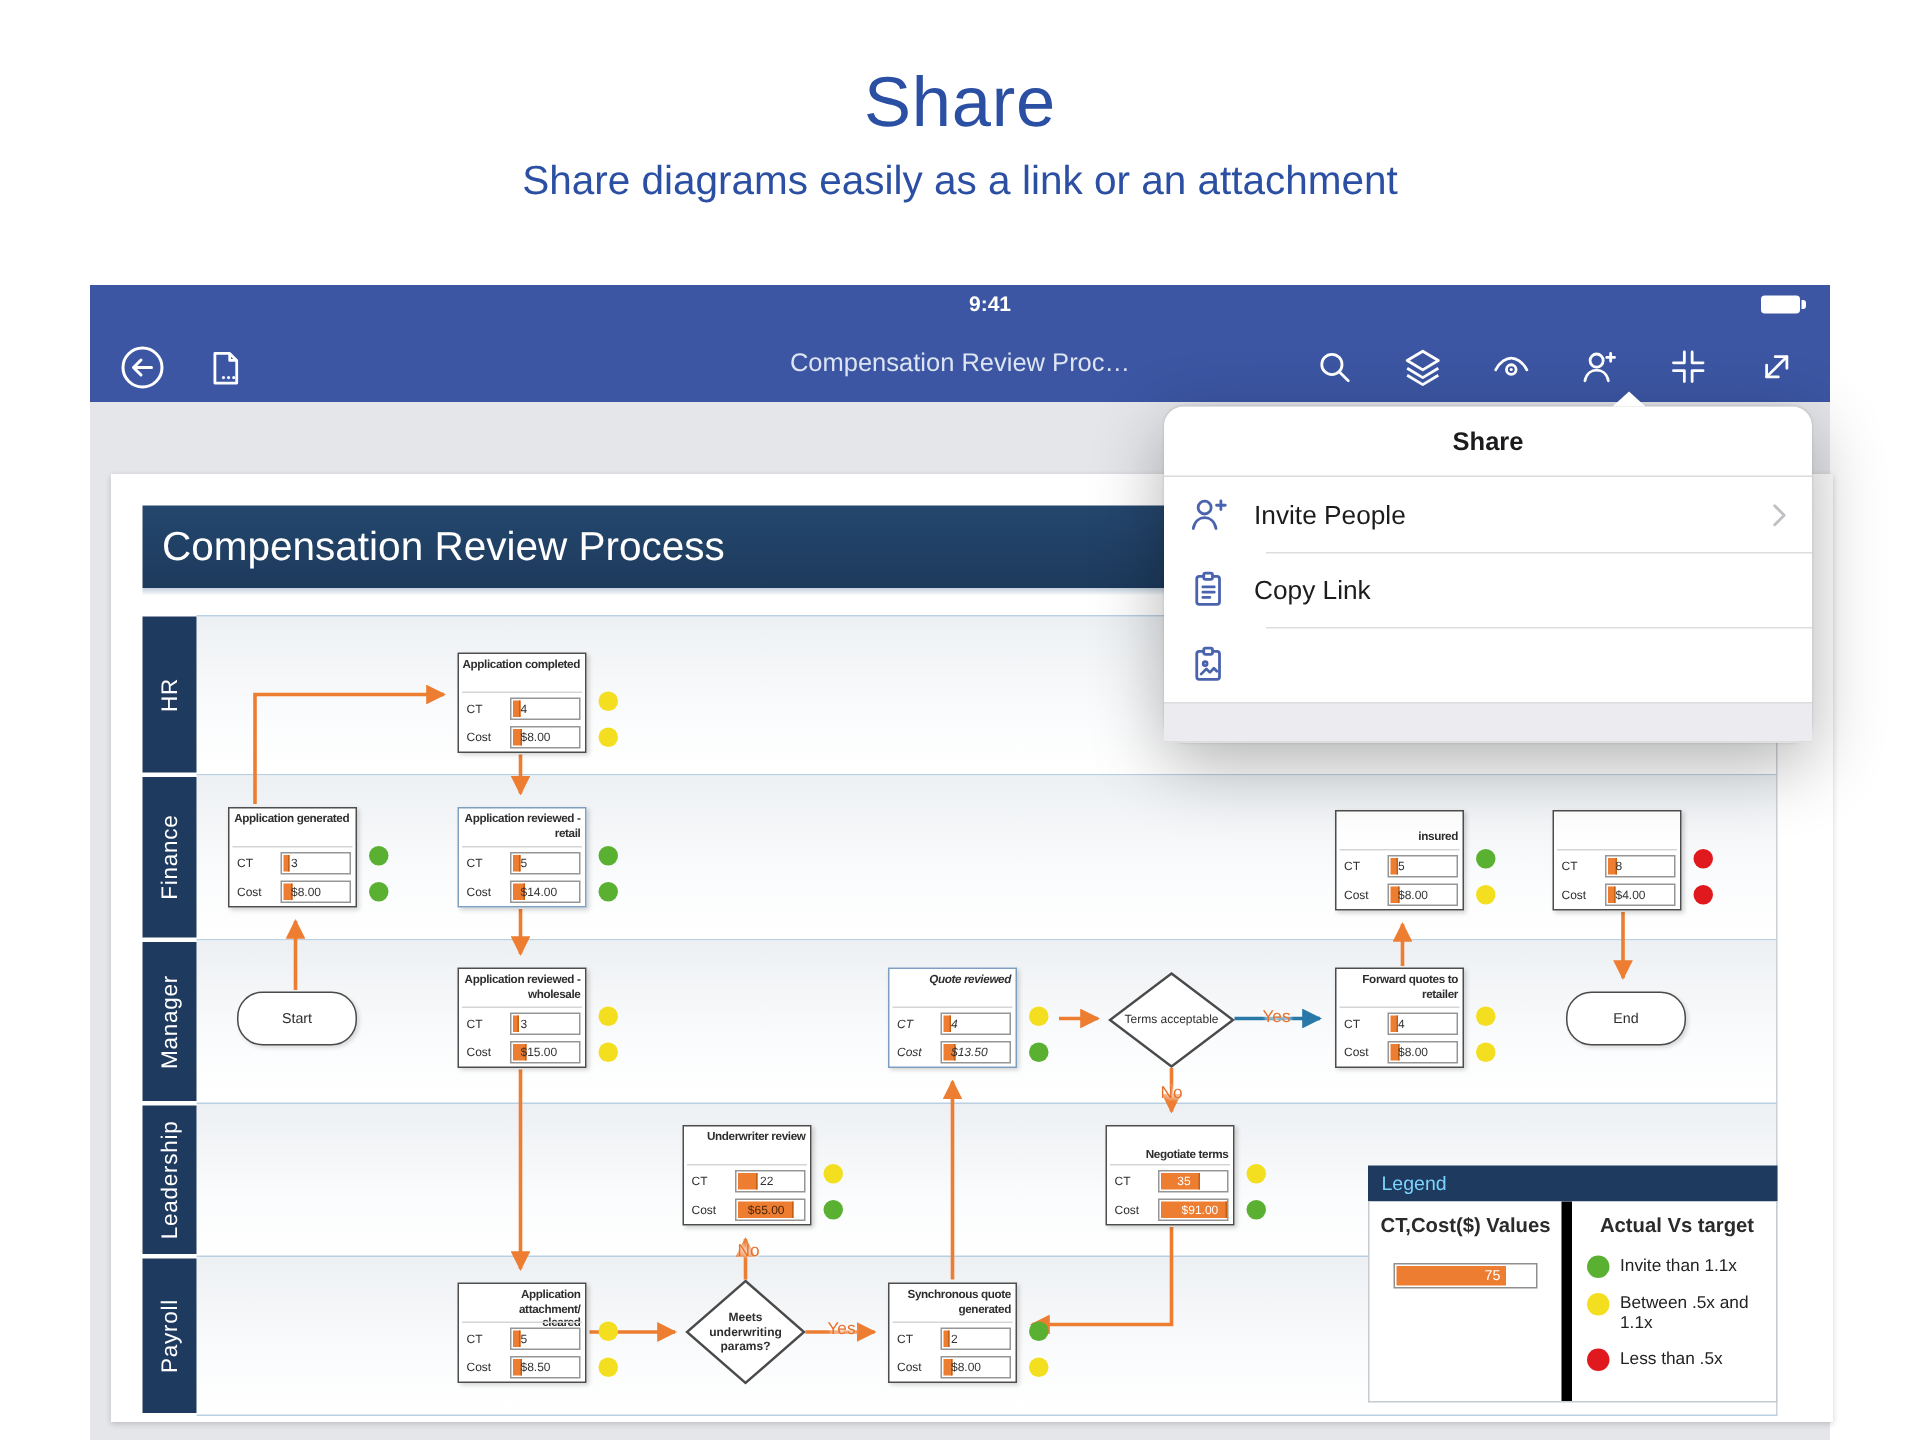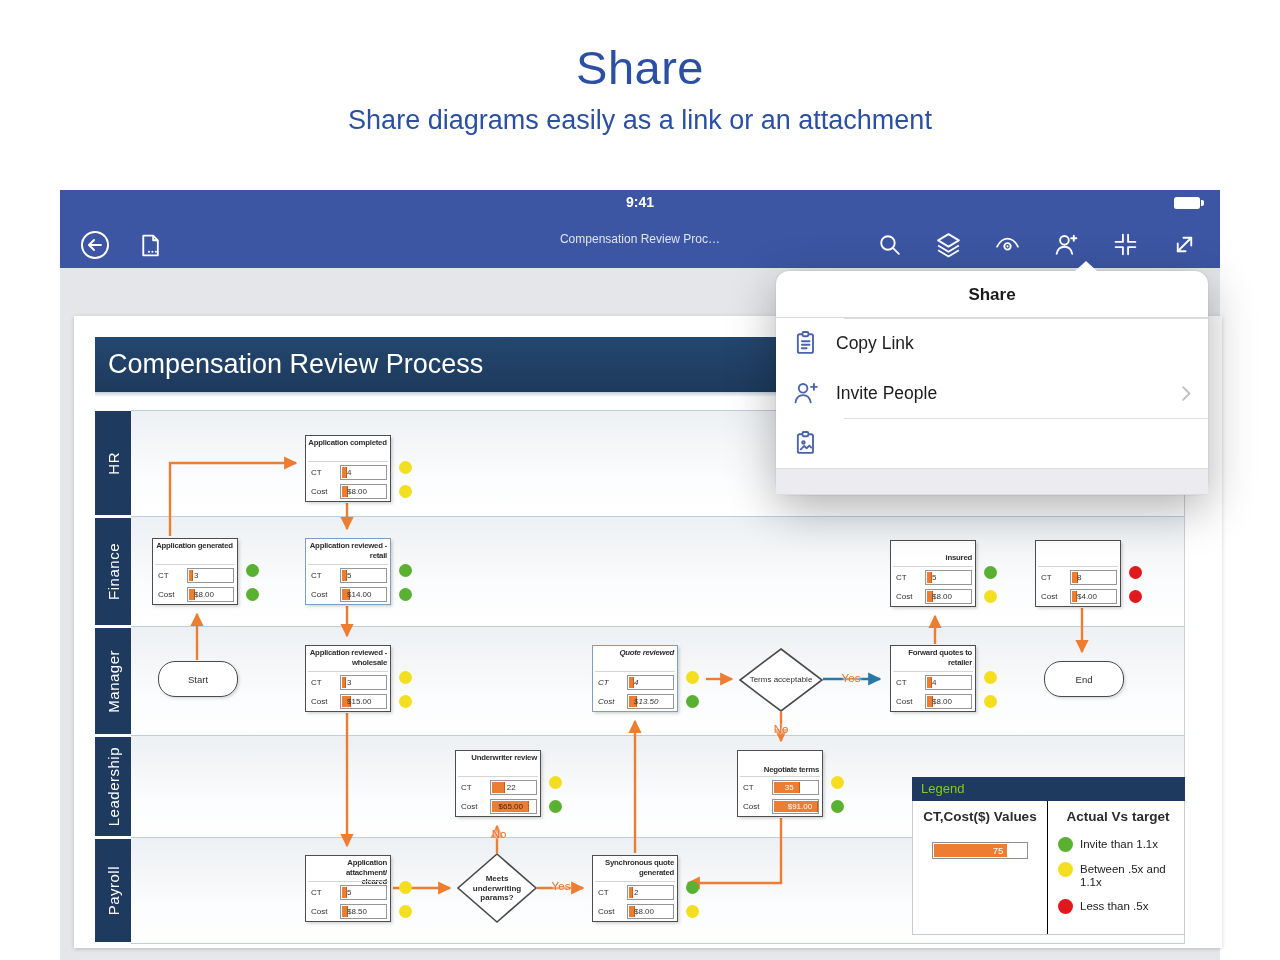--- a/index.html
+++ b/index.html
@@ -8,29 +8,29 @@
   
   .hero-title{position:absolute;top:40px;left:0;width:1280px;text-align:center;
     font-size:47px;color:#2b4fa3;font-weight:400;letter-spacing:.5px;}
   .hero-sub{position:absolute;top:105px;left:0;width:1280px;text-align:center;
     font-size:27px;color:#2b4fa3;font-weight:400;}
 
   
   .device{position:absolute;left:60px;top:190px;width:1160px;height:770px;background:#3c56a3;}
   .statusbar{position:absolute;top:0;left:0;width:100%;height:26px;}
   .sb-time{position:absolute;top:4px;left:0;width:100%;text-align:center;
-    color:#fff;font-size:14px;font-weight:700;}
+    color:#fff;font-size:14px;font-weight:700;padding-left:20px;}
   .battery{position:absolute;right:20px;top:7px;width:26px;height:12px;background:#fff;border-radius:2.5px;}
   .battery::after{content:'';position:absolute;right:-4px;top:3px;width:3px;height:6px;background:#fff;
     border-radius:0 2px 2px 0;}
   .navbar{position:absolute;top:26px;left:0;width:100%;height:52px;}
   .nav-left{position:absolute;left:14px;top:8px;display:flex;align-items:center;gap:16px;}
   .nav-btn{background:none;border:none;padding:4px;cursor:pointer;display:flex;align-items:center;}
   .nav-title{position:absolute;left:0;top:16px;width:100%;text-align:center;
-    color:#dde4f2;font-size:12px;font-weight:400;pointer-events:none;}
+    color:#dde4f2;font-size:17px;font-weight:400;pointer-events:none;}
   .nav-right{position:absolute;right:18px;top:11px;display:flex;gap:24px;align-items:center;}
   .nav-right svg,.nav-left svg{display:block;}
   .canvas{position:absolute;top:78px;left:0;right:0;bottom:0;background:#e4e6ea;}
 
   
   .scene{position:absolute;inset:0;}
   .page{position:absolute;left:74px;top:316px;width:1148px;height:632px;background:#fff;
     box-shadow:0 1px 4px rgba(0,0,0,.18);z-index:0;}
   .dtitle{position:absolute;left:95px;top:337px;width:1090px;height:55px;z-index:1;
     background:linear-gradient(180deg,#24476e,#1d3a5c);color:#fff;font-size:27px;font-weight:500;
@@ -66,24 +66,24 @@
   .oval{position:absolute;width:78px;height:34px;border:1.4px solid #4a4a4a;border-radius:17px;
     background:#fff;z-index:4;display:flex;align-items:center;justify-content:center;
     font-size:9.5px;color:#2e2e2e;box-shadow:1.5px 1.5px 3px rgba(0,0,0,.14);}
   .dlabel{position:absolute;width:72px;transform:translate(-50%,-50%);text-align:center;
     font-size:8px;line-height:9.5px;color:#2e2e2e;z-index:5;}
   .flabel{position:absolute;transform:translate(-50%,-50%);font-size:11.5px;color:#e8702a;
     z-index:5;text-shadow:0 0 3px #fff,0 0 3px #fff;}
 
   
   .legend{position:absolute;left:912px;top:777px;width:273px;height:158px;z-index:6;}
-  .lg-head{height:24px;background:#1f3a5f;color:#84cc16;font-size:13px;line-height:24px;padding-left:9px;}
+  .lg-head{height:24px;background:#1f3a5f;color:#7dd3fc;font-size:13px;line-height:24px;padding-left:9px;}
   .lg-body{position:absolute;top:24px;left:0;right:0;bottom:0;background:#fff;display:flex;
     border:1px solid #c6cbd1;border-top:none;box-sizing:border-box;}
-  .lg-left{width:135px;border-right:1px solid #000000;box-sizing:border-box;}
+  .lg-left{width:135px;border-right:7px solid #000000;box-sizing:border-box;}
   .lg-title{margin-top:8px;text-align:center;font-size:13.5px;font-weight:700;color:#2b2b2b;}
   .lg-bar{position:relative;margin:18px auto 0;width:96px;height:17px;border:1px solid #8f8f8f;
     background:#fff;box-sizing:border-box;}
   .lg-bar-fill{position:absolute;left:1px;top:1px;bottom:1px;background:#ED7D31;
     color:#fff;font-size:9.5px;text-align:right;line-height:13px;padding-right:4px;box-sizing:border-box;}
   .lg-right{flex:1;padding:0 6px 0 10px;}
   .lg-entry{display:flex;gap:7px;align-items:flex-start;}
   .lg-dot{width:15px;height:15px;border-radius:50%;flex-shrink:0;}
   .lg-lab{font-size:11.5px;line-height:13px;color:#222;padding-top:1px;}
 
@@ -524,49 +524,49 @@
             </div>
           </div>
       </div>
     </div>
   </div>
 </div>
 
 <div class="popup">
   <div class="pp-caret"></div>
   <div class="pp-header">Share</div>
-  <div class="pp-item sep">
-    <span class="pp-icon">
-      <svg width="28" height="28" viewBox="0 0 24 24" fill="none" stroke="#4a63ad" stroke-width="1.6" stroke-linecap="round" stroke-linejoin="round">
-          <rect x="5" y="4.5" width="13" height="16" rx="1.5"></rect>
-          <rect x="9" y="2.6" width="5" height="3.6" rx="1" fill="#fff"></rect>
-          <path d="M8.5 10.5h6.5M8.5 13.5h6.5M8.5 16.5h4"></path>
-        </svg>
-    </span>
-    <span class="pp-label">Copy Link</span>
-  </div>
   <div class="pp-item">
     <span class="pp-icon">
       <svg width="28" height="28" viewBox="0 0 24 24" fill="none" stroke="#4a63ad" stroke-width="1.6" stroke-linecap="round" stroke-linejoin="round">
           <circle cx="9.5" cy="8" r="3.7"></circle>
           <path d="M3 20c.8-4.3 3.7-6.2 6.5-6.2S15.2 15.7 16 20"></path>
           <path d="M18.8 4.2v5M16.3 6.7h5"></path>
         </svg>
     </span>
     <span class="pp-label">Invite People</span>
     <span class="pp-chevron">
       <svg width="19" height="19" viewBox="0 0 24 24" fill="none" stroke="#bfbfc4" stroke-width="2.4" stroke-linecap="round" stroke-linejoin="round">
           <path d="M9 4l8 8-8 8"></path>
         </svg>
     </span>
   </div>
   <div class="pp-item sep">
     <span class="pp-icon">
       <svg width="28" height="28" viewBox="0 0 24 24" fill="none" stroke="#4a63ad" stroke-width="1.6" stroke-linecap="round" stroke-linejoin="round">
           <rect x="5" y="4.5" width="13" height="16" rx="1.5"></rect>
           <rect x="9" y="2.6" width="5" height="3.6" rx="1" fill="#fff"></rect>
+          <path d="M8.5 10.5h6.5M8.5 13.5h6.5M8.5 16.5h4"></path>
+        </svg>
+    </span>
+    <span class="pp-label">Copy Link</span>
+  </div>
+  <div class="pp-item sep">
+    <span class="pp-icon">
+      <svg width="28" height="28" viewBox="0 0 24 24" fill="none" stroke="#4a63ad" stroke-width="1.6" stroke-linecap="round" stroke-linejoin="round">
+          <rect x="5" y="4.5" width="13" height="16" rx="1.5"></rect>
+          <rect x="9" y="2.6" width="5" height="3.6" rx="1" fill="#fff"></rect>
           <circle cx="9.8" cy="11.5" r="1.1"></circle>
           <path d="M7.5 17.5l3-3 2 2 2.3-2.3 1.7 1.7"></path>
         </svg>
     </span>
   </div>
   <div class="pp-band"></div>
 </div>
 
 </body></html>

